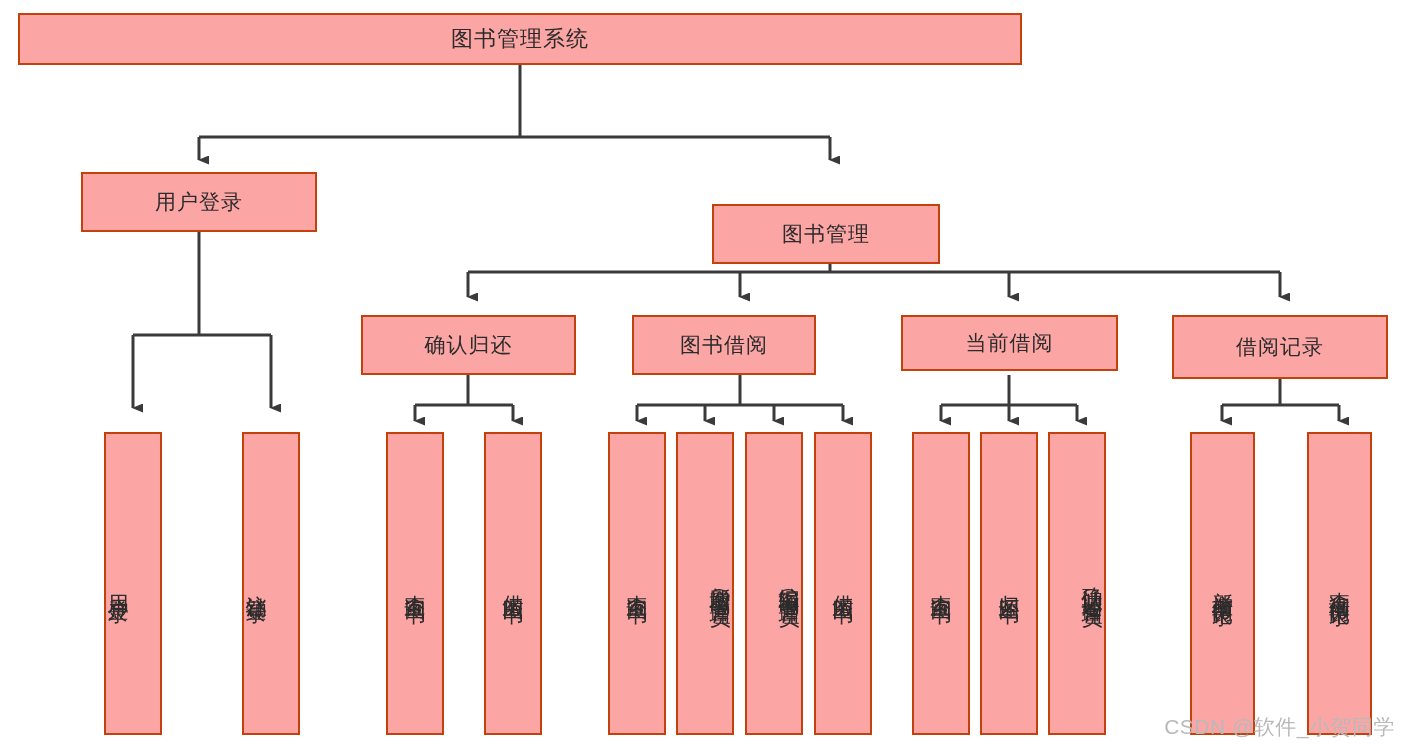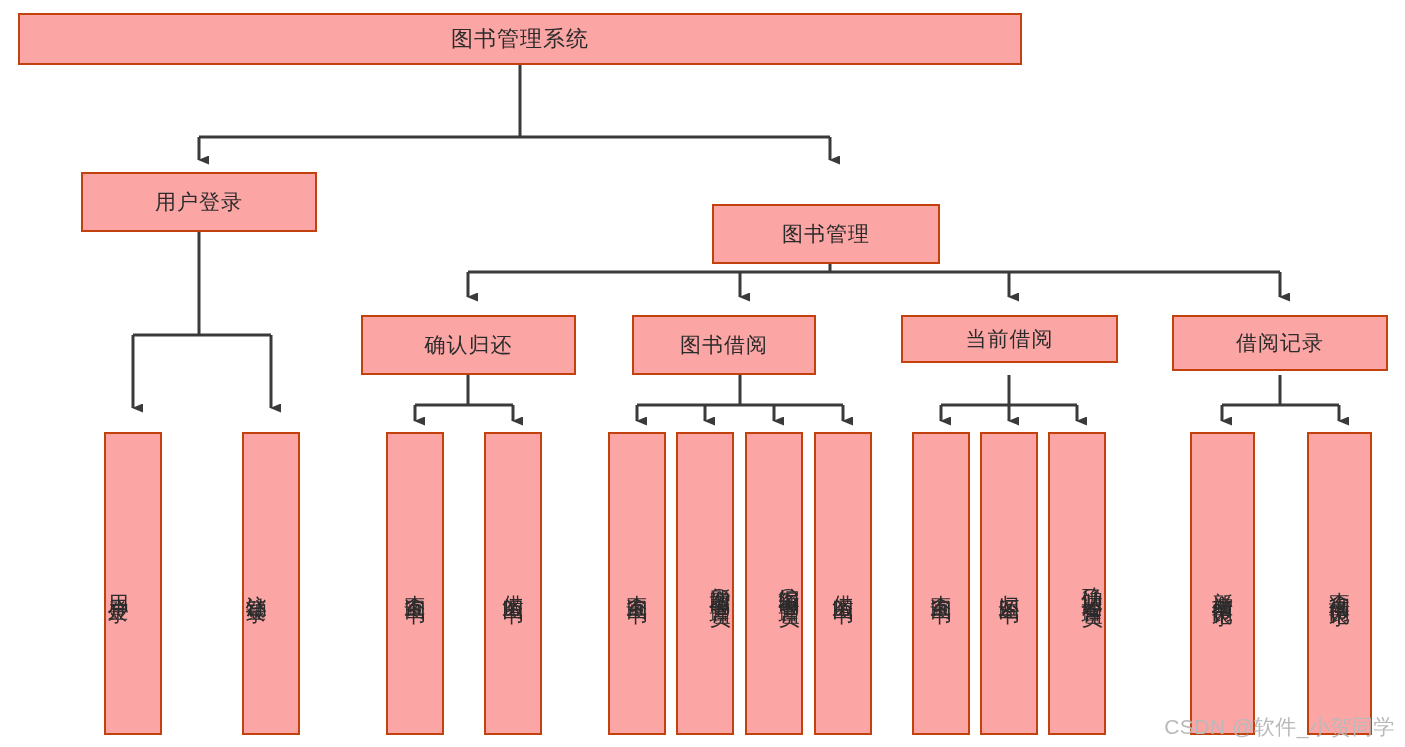--- a/index.html
+++ b/index.html
@@ -142,25 +142,25 @@
   </div>
 
   <div class="node node-h" style="left:361px; top:315px; width:215px; height:60px;">
     <span>确认归还</span>
   </div>
 
   <div class="node node-h" style="left:632px; top:315px; width:184px; height:60px;">
     <span>图书借阅</span>
   </div>
 
-  <div class="node node-h" style="left:901px; top:315px; width:217px; height:48px;">
+  <div class="node node-h" style="left:901px; top:315px; width:217px; height:56px;">
     <span>当前借阅</span>
   </div>
 
-  <div class="node node-h" style="left:1172px; top:315px; width:216px; height:56px;">
+  <div class="node node-h" style="left:1172px; top:315px; width:216px; height:64px;">
     <span>借阅记录</span>
   </div>
 
   <div class="node node-v leaf-bottom" style="left:104px; top:432px; width:58px; height:303px;">
     <span class="vtext">用户登录</span>
   </div>
 
   <div class="node node-v leaf-bottom" style="left:242px; top:432px; width:58px; height:303px;">
     <span class="vtext">注销登录</span>
   </div>

